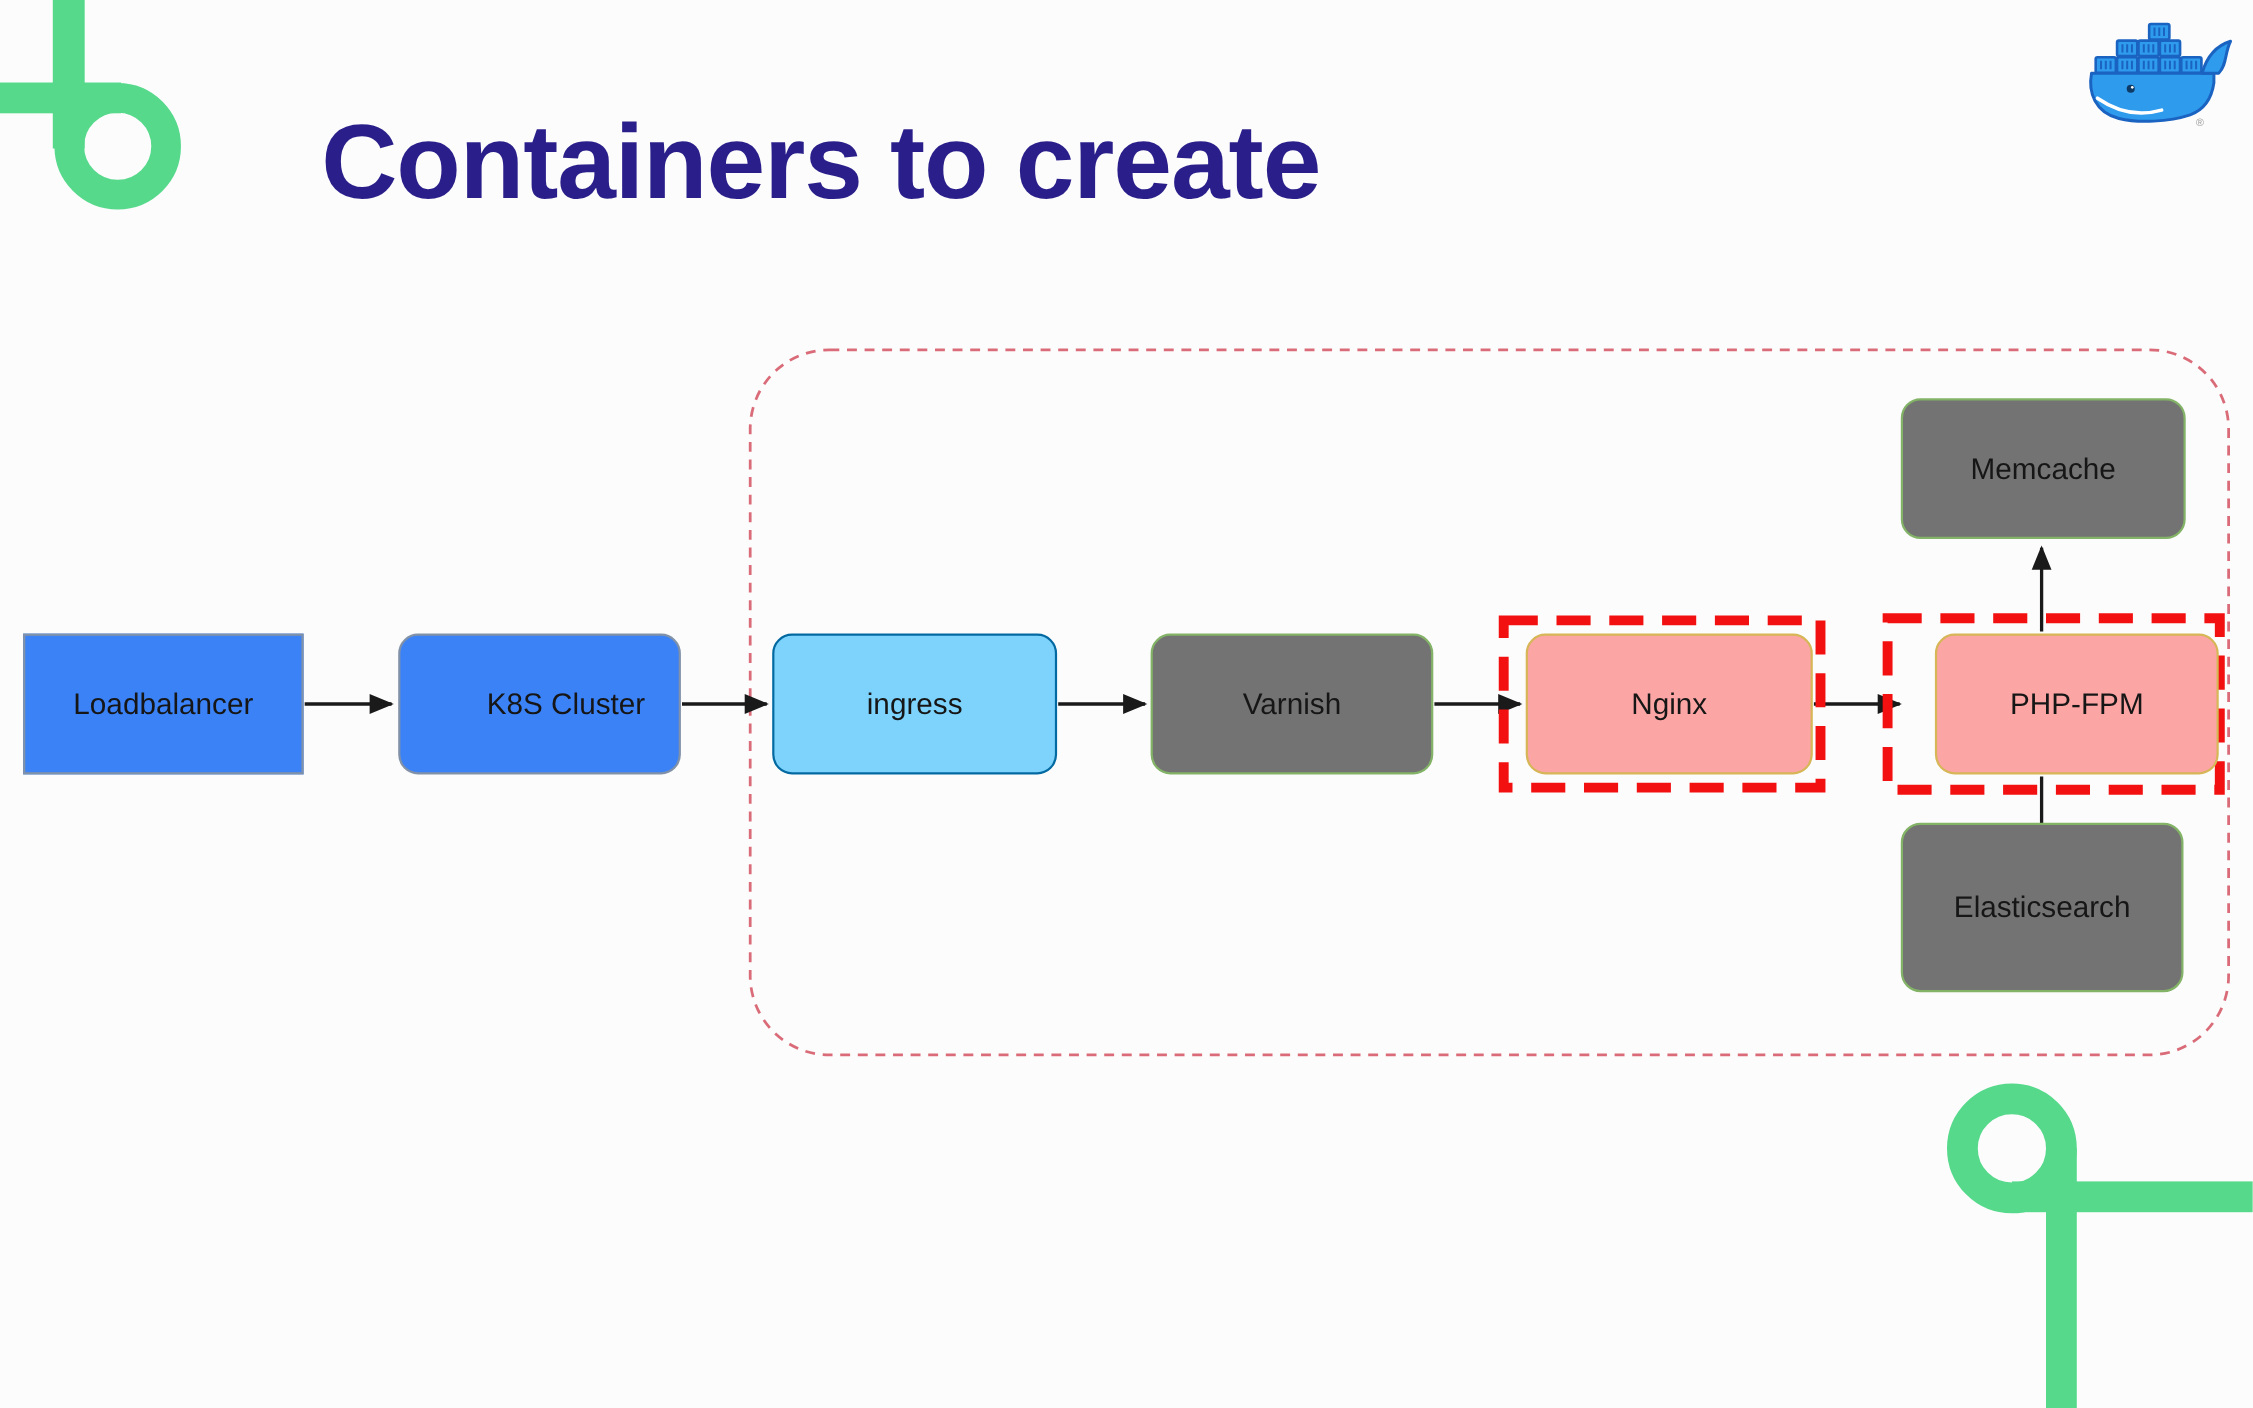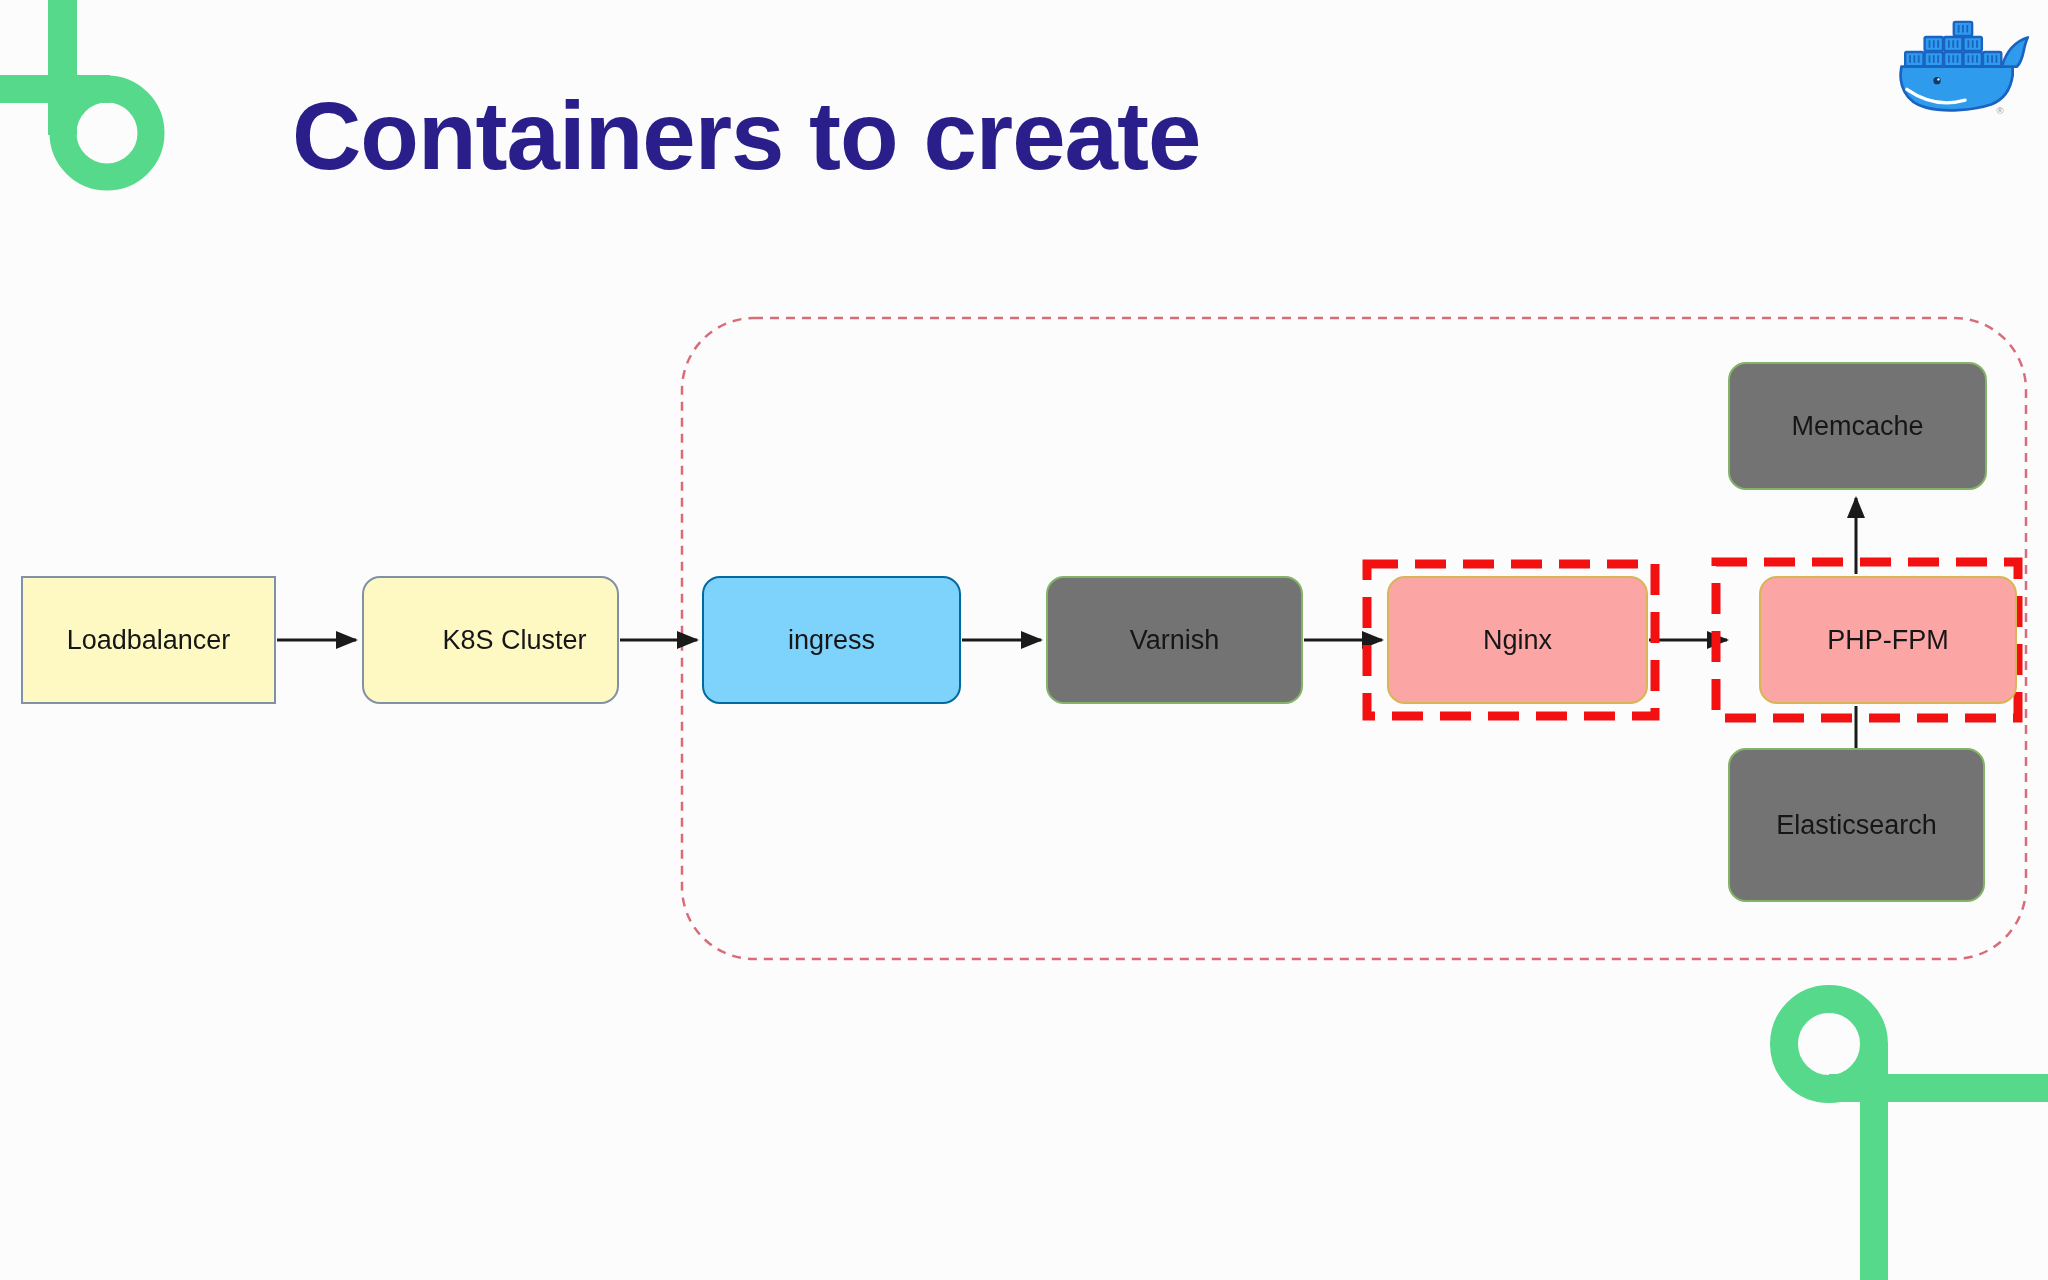--- a/index.html
+++ b/index.html
@@ -4,31 +4,31 @@
 <style>
   html,body{margin:0;padding:0;}
   body{
     width:2048px;height:1280px;position:relative;overflow:hidden;
     background:#FCFCFC;
     font-family:"Liberation Sans", sans-serif;
   }
   .slide{position:absolute;inset:0;}
   .overlay{position:absolute;left:0;top:0;width:2048px;height:1280px;}
   .title{
-    position:absolute;left:292px;top:88px;margin:0;
+    position:absolute;left:292px;top:100px;margin:0;
     font-size:96px;font-weight:bold;line-height:1;letter-spacing:-1px;
     color:#2A1F8A;
   }
   .node{
     position:absolute;box-sizing:border-box;
     display:flex;align-items:center;justify-content:center;
     font-size:27px;color:#161616;text-align:center;
   }
   .rounded{border-radius:18px;}
-  .blue  {background:#fef9c3;border:2px solid #8091A8;}
+  .blue  {background:#3b82f6;border:2px solid #8091A8;}
   .orange{background:#7dd3fc;border:2px solid #0369a1;}
   .green {background:#737373;border:2px solid #82B366;}
   .yellow{background:#fca5a5;border:2px solid #D6B656;}
 </style>
 </head>
 <body>
 
 <div class="slide">
 
   <svg class="overlay" viewBox="0 0 2048 1280">

